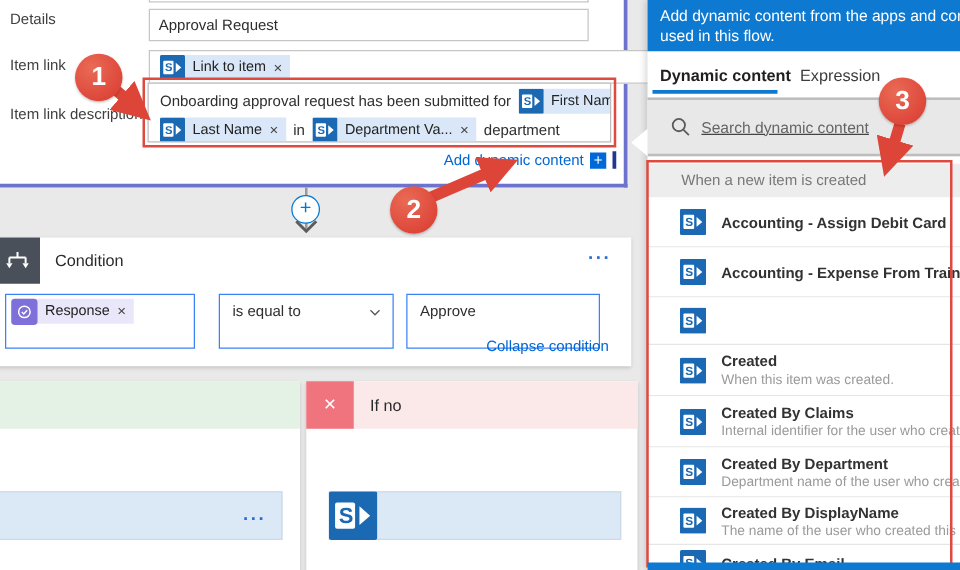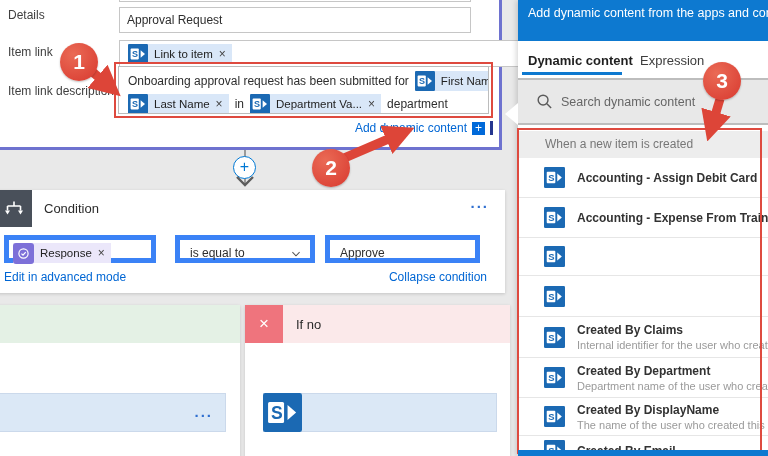--- a/index.html
+++ b/index.html
@@ -49,21 +49,21 @@
 
   
   .card-shadow { box-shadow:0 1px 3px rgba(0,0,0,.16); }
   .cond-card { left:-16px; top:190px; width:521px; height:103px; background:#fff; }
   .cond-icon { position:absolute; left:12px; top:0; width:36px; height:37px; background:#49505a;
                display:flex; align-items:center; justify-content:center; }
   .cond-icon svg { width:20px; height:20px; }
   .cond-title { position:absolute; left:60px; top:11px; font-size:13px; color:#2b2b2b; }
   .menu-dots { color:#2f6fd0; font-size:15px; font-weight:bold; letter-spacing:2px; cursor:pointer; }
   .cond-menu { position:absolute; right:16px; top:4px; }
-  .cond-field { position:absolute; top:45px; height:28px; background:#fff; border:5px solid #3b82f6; }
+  .cond-field { position:absolute; top:45px; height:44px; background:#fff; border:1px solid #3b82f6; }
   .f-response { left:20px; width:152px; padding:3px 0 0 4px; }
   .f-op { left:191px; width:140px; font-size:12px; color:#2e2e2e; line-height:26px; padding-left:10px; }
   .f-op svg { position:absolute; right:8px; top:8px; width:12px; height:12px; }
   .f-approve { left:341px; width:155px; font-size:12px; color:#2e2e2e; line-height:26px; padding-left:10px; }
   .blue-link { font-size:12px; color:#0066d4; cursor:pointer; }
   .cond-edit { position:absolute; left:20px; top:80px; }
   .cond-collapse { position:absolute; right:18px; top:80px; }
 
   
   .yes-card { left:-34px; top:305px; width:274px; height:160px; background:#fff; }
@@ -89,21 +89,21 @@
             padding:5px 0 0 10px; line-height:16px; overflow:hidden; white-space:nowrap; }
   .tab { position:absolute; font-size:13px; cursor:pointer; }
   .tab-dyn { left:10px; top:53px; font-weight:bold; color:#1f1f1f; }
   .tab-underline { position:absolute; left:4px; top:72px; width:100px; height:3px; background:#0d79d0; }
   .tab-expr { left:122px; top:53px; color:#3d3d3d; }
   .search-strip { position:absolute; left:0; top:78px; width:100%; height:47px; background:#e8e8e8;
                   border-top:2px solid #bdbdbd; border-bottom:2px solid #bdbdbd;
                   display:flex; align-items:center; padding-left:18px; }
   .search-strip svg { width:17px; height:17px; margin-right:8px; flex:none; }
   .search-input { background:transparent; border:none; outline:none; font-size:12.5px; color:#444;
-                  font-family:"Liberation Sans",sans-serif; width:180px; }
+                  font-family:"Liberation Sans",sans-serif; width:180px;text-decoration:underline; }
   .search-input::placeholder { color:#666; }
   .dc-list { position:absolute; left:0; top:131px; right:0; }
   .group-hdr { height:27px; background:#ededed; color:#777; font-size:12px; line-height:27px;
                padding-left:27px; white-space:nowrap; overflow:hidden; }
   .row { display:flex; align-items:center; padding-left:26px; border-bottom:1px solid #e6e6e6;
          background:#fff; cursor:pointer; overflow:hidden; }
   .row svg { width:21px; height:21px; flex:none; margin-right:12px; }
   .row .t { font-size:12px; font-weight:bold; color:#323232; white-space:nowrap; }
   .row .d { font-size:11px; color:#9a9a9a; white-space:nowrap; margin-top:2px; }
   .panel-bottom-bar { left:518px; top:450px; width:250px; height:6px; background:#0d79d0; z-index:45; }
@@ -240,21 +240,20 @@
     </span>
   </div>
   <div class="cond-field f-op">
     <span>is equal to</span>
     <svg>
         <use href="#chev-glyph"></use>
       </svg>
   </div>
   <div class="cond-field f-approve">Approve</div>
 
-  <div class="cond-edit blue-link">Edit in advanced mode</div>
   <div class="cond-collapse blue-link">Collapse condition</div>
 </div>
 
 <div class="abs yes-card card-shadow">
   <div class="yes-head"></div>
   <div class="yes-action">
     <span class="menu-dots">...</span>
   </div>
 </div>
 
@@ -266,20 +265,21 @@
   <div class="update-card">
     <svg>
         <use href="#sp-logo"></use>
       </svg>
   </div>
 </div>
 
 <div class="abs panel">
   <div class="banner">
     <div>Add dynamic content from the apps and connectors</div>
+    <div>used in this flow.</div>
   </div>
   <div class="tab tab-dyn">Dynamic content</div>
   <div class="tab-underline"></div>
   <div class="tab tab-expr">Expression</div>
 
   <div class="search-strip">
     <svg>
         <use href="#magnifier-glyph"></use>
       </svg>
     <input class="search-input" type="text" placeholder="Search dynamic content" style="">
@@ -302,20 +302,24 @@
     </div>
     <div class="row" style="height:38px">
       <svg>
           <use href="#sp-logo"></use>
         </svg>
     </div>
     <div class="row" style="height:41px">
       <svg>
           <use href="#sp-logo"></use>
         </svg>
+      <div>
+        <div class="t">Created</div>
+        <div class="d">When this item was created.</div>
+      </div>
     </div>
     <div class="row" style="height:41px">
       <svg>
           <use href="#sp-logo"></use>
         </svg>
       <div>
         <div class="t">Created By Claims</div>
         <div class="d">Internal identifier for the user who created this</div>
       </div>
     </div>

